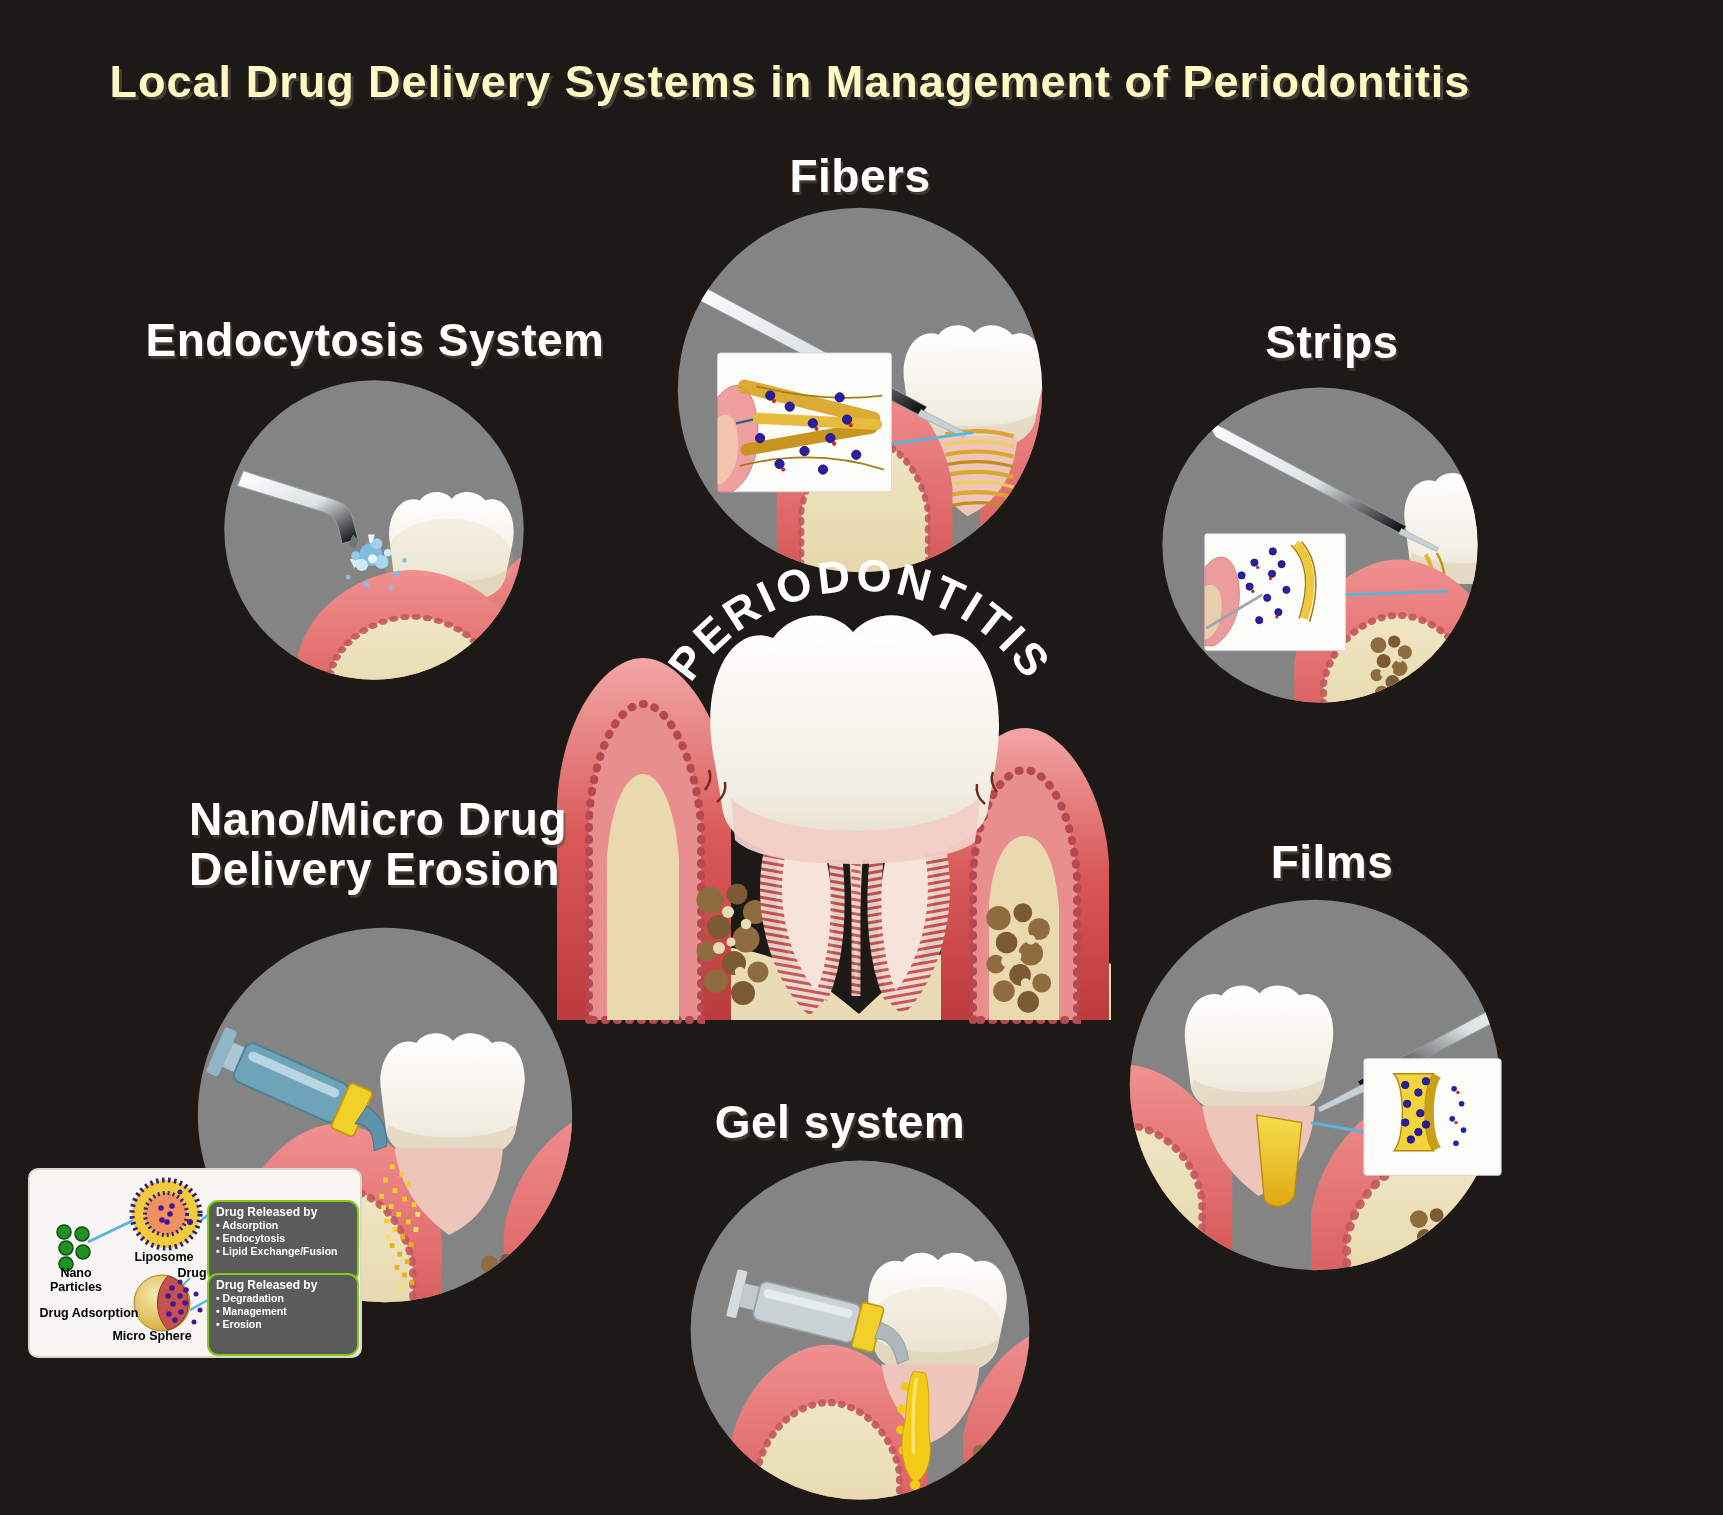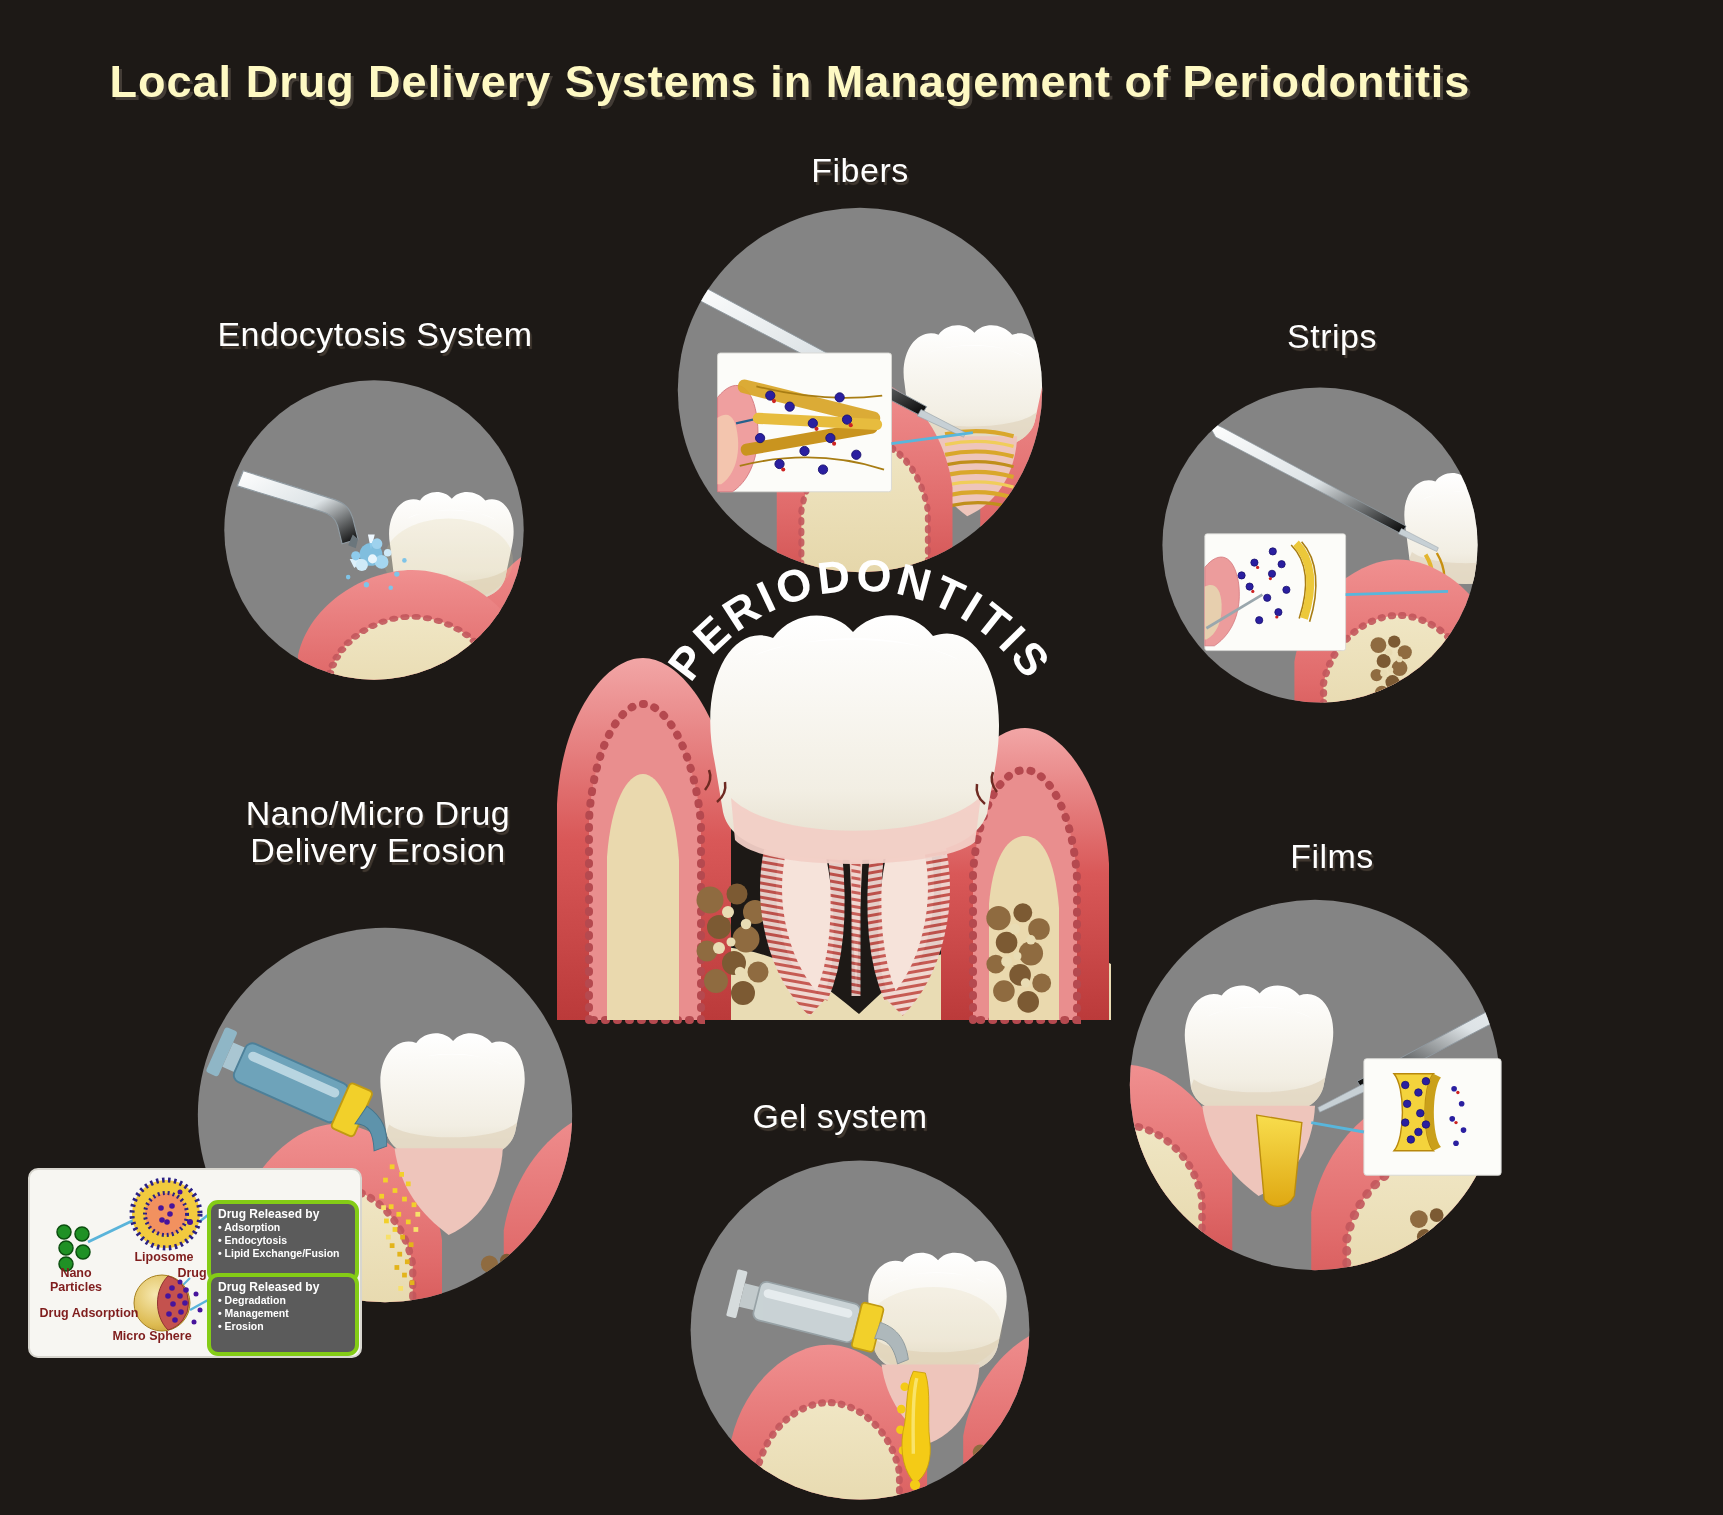--- a/index.html
+++ b/index.html
@@ -1,32 +1,32 @@
 <!DOCTYPE html>
 <html><head>
 <meta charset="utf-8">
 <style>
   html,body{margin:0;padding:0}
   body{width:1723px;height:1515px;background:#1d1916;overflow:hidden;position:relative;
        font-family:"Liberation Sans",sans-serif}
   #main-title{position:absolute;left:790px;top:56px;transform:translateX(-50%);
       font-size:45px;font-weight:bold;color:#fef9c3;white-space:nowrap;
       text-shadow:3px 3px 0 rgba(105,95,85,.5);letter-spacing:1px}
-  .panel-label{position:absolute;transform:translateX(-50%);color:#fff;font-weight:normal;
-      font-size:34px;text-align:center;white-space:pre-line;line-height:1.08;
+  .panel-label{position:absolute;transform:translateX(-50%);color:#fff;font-weight:bold;
+      font-size:46px;white-space:pre-line;line-height:1.08;
       text-shadow:2px 3px 1px rgba(90,78,66,.6);letter-spacing:.5px;z-index:2}
   .circle-svg{position:absolute;z-index:1}
   #center-figure{position:absolute;left:545px;top:552px;width:580px;height:480px;z-index:1}
   
   #legend-box{position:absolute;left:28px;top:1168px;width:334px;height:190px;
       background:#f7f6f2;border:2px solid #d8d6cf;border-radius:10px;z-index:5;box-sizing:border-box}
   #legend-box svg{position:absolute;left:0;top:0}
-  .lg-label{position:absolute;font-size:12.5px;font-weight:bold;color:#7f1d1d;
+  .lg-label{position:absolute;font-size:12.5px;font-weight:bold;color:#000000;
       text-align:center;white-space:pre-line;line-height:1.12}
-  .rel-box{position:absolute;width:152px;height:83px;background:#5b5b5b;border:4px solid #84cc16;
+  .rel-box{position:absolute;width:152px;height:83px;background:#5b5b5b;border:2px solid #84cc16;
       border-radius:11px;color:#fff;padding:3px 7px;box-sizing:border-box;overflow:hidden}
   .rel-title{font-size:12px;font-weight:bold;line-height:1.2}
   .rel-item{font-size:10.5px;font-weight:bold;line-height:1.22;white-space:nowrap}
   .rel-item::before{content:"• "}
 </style>
 </head>
 <body>
 
 <svg width="0" height="0" style="position:absolute" aria-hidden="true">
   <defs>

